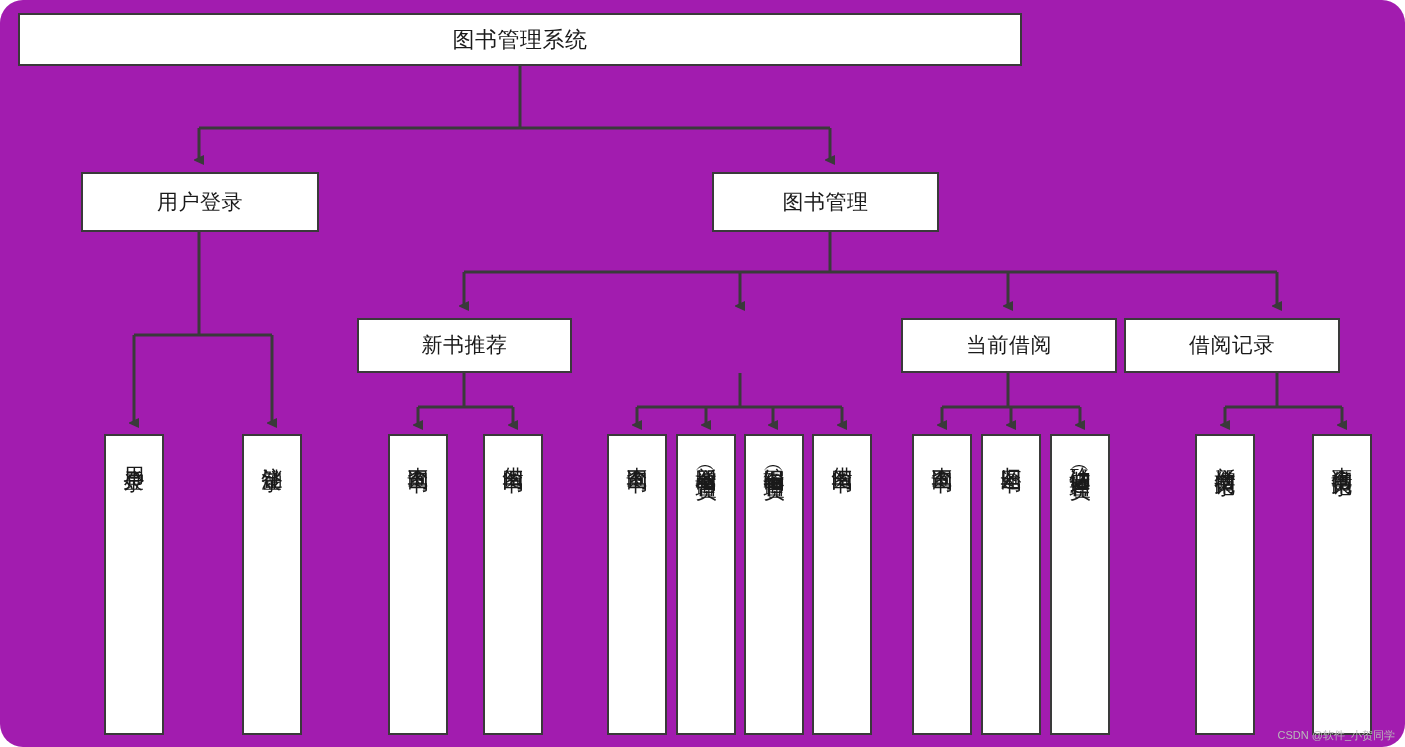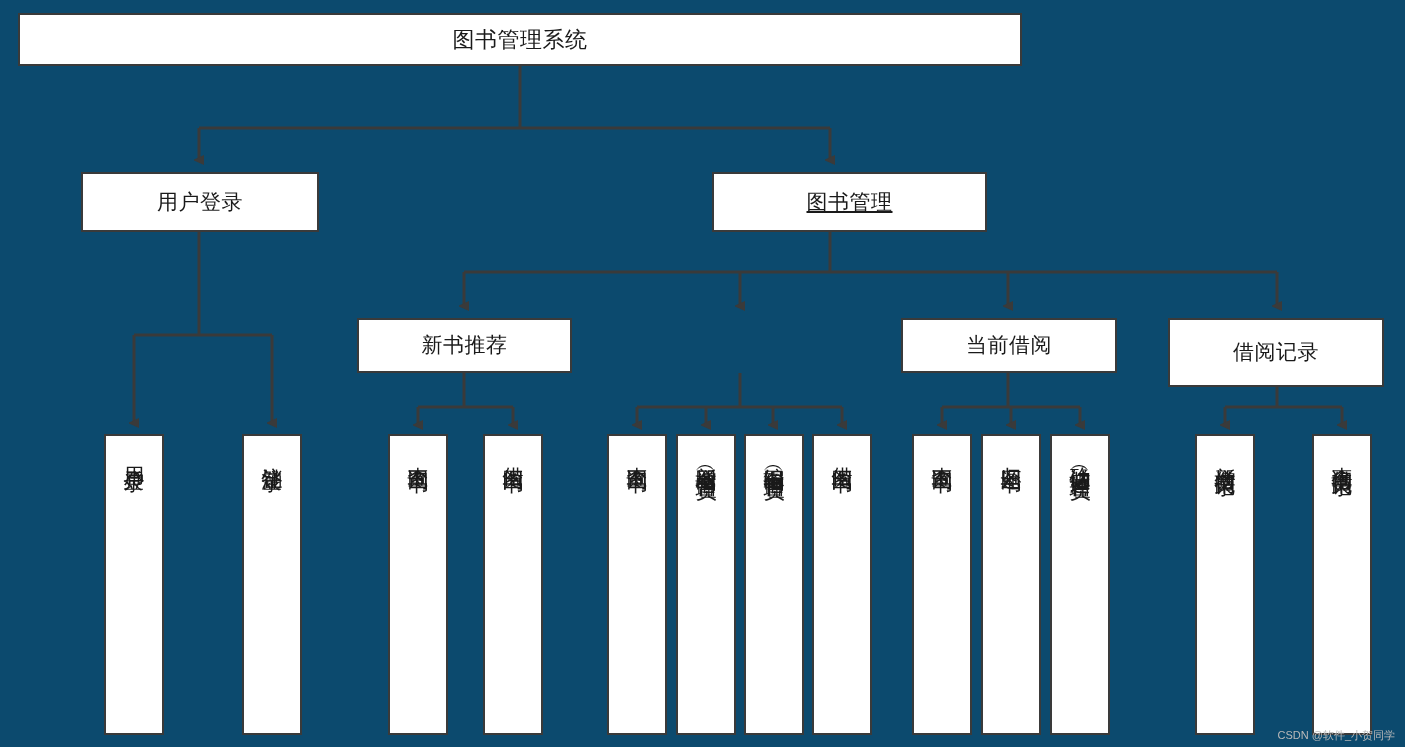--- a/index.html
+++ b/index.html
@@ -8,22 +8,23 @@
     padding: 0;
     background: #ffffff;
   }
   body {
     font-family: "Liberation Sans", "DejaVu Sans", sans-serif;
   }
   #diagram-canvas {
     position: relative;
     width: 1405px;
     height: 747px;
-    background: #0c4a6e;
+    background: #a21caf;
     overflow: hidden;
+    border-radius: 23px;
   }
   #connector-layer {
     position: absolute;
     left: 0;
     top: 0;
     width: 1405px;
     height: 747px;
     pointer-events: none;
   }
   .node {
@@ -140,31 +141,31 @@
     </g>
   </svg>
 
   <div class="node level-0" style="left:18px; top:13px; width:1004px; height:53px;">
     <span class="label">图书管理系统</span>
   </div>
 
   <div class="node level-1" style="left:81px; top:172px; width:238px; height:60px;">
     <span class="label">用户登录</span>
   </div>
-  <div class="node level-1" style="left:712px; top:172px; width:275px; height:60px;text-decoration:underline;">
+  <div class="node level-1" style="left:712px; top:172px; width:227px; height:60px;">
     <span class="label">图书管理</span>
   </div>
 
   <div class="node level-2" style="left:357px; top:318px; width:215px; height:55px;">
     <span class="label">新书推荐</span>
   </div>
   <div class="node level-2" style="left:901px; top:318px; width:216px; height:55px;">
     <span class="label">当前借阅</span>
   </div>
-  <div class="node level-2" style="left:1168px; top:318px; width:216px; height:69px;">
+  <div class="node level-2" style="left:1124px; top:318px; width:216px; height:55px;">
     <span class="label">借阅记录</span>
   </div>
 
   <div class="node leaf" style="left:104px; top:434px; width:60px; height:301px;">
     <span class="label">用户登录</span>
   </div>
   <div class="node leaf" style="left:242px; top:434px; width:60px; height:301px;">
     <span class="label">注销登录</span>
   </div>
 

